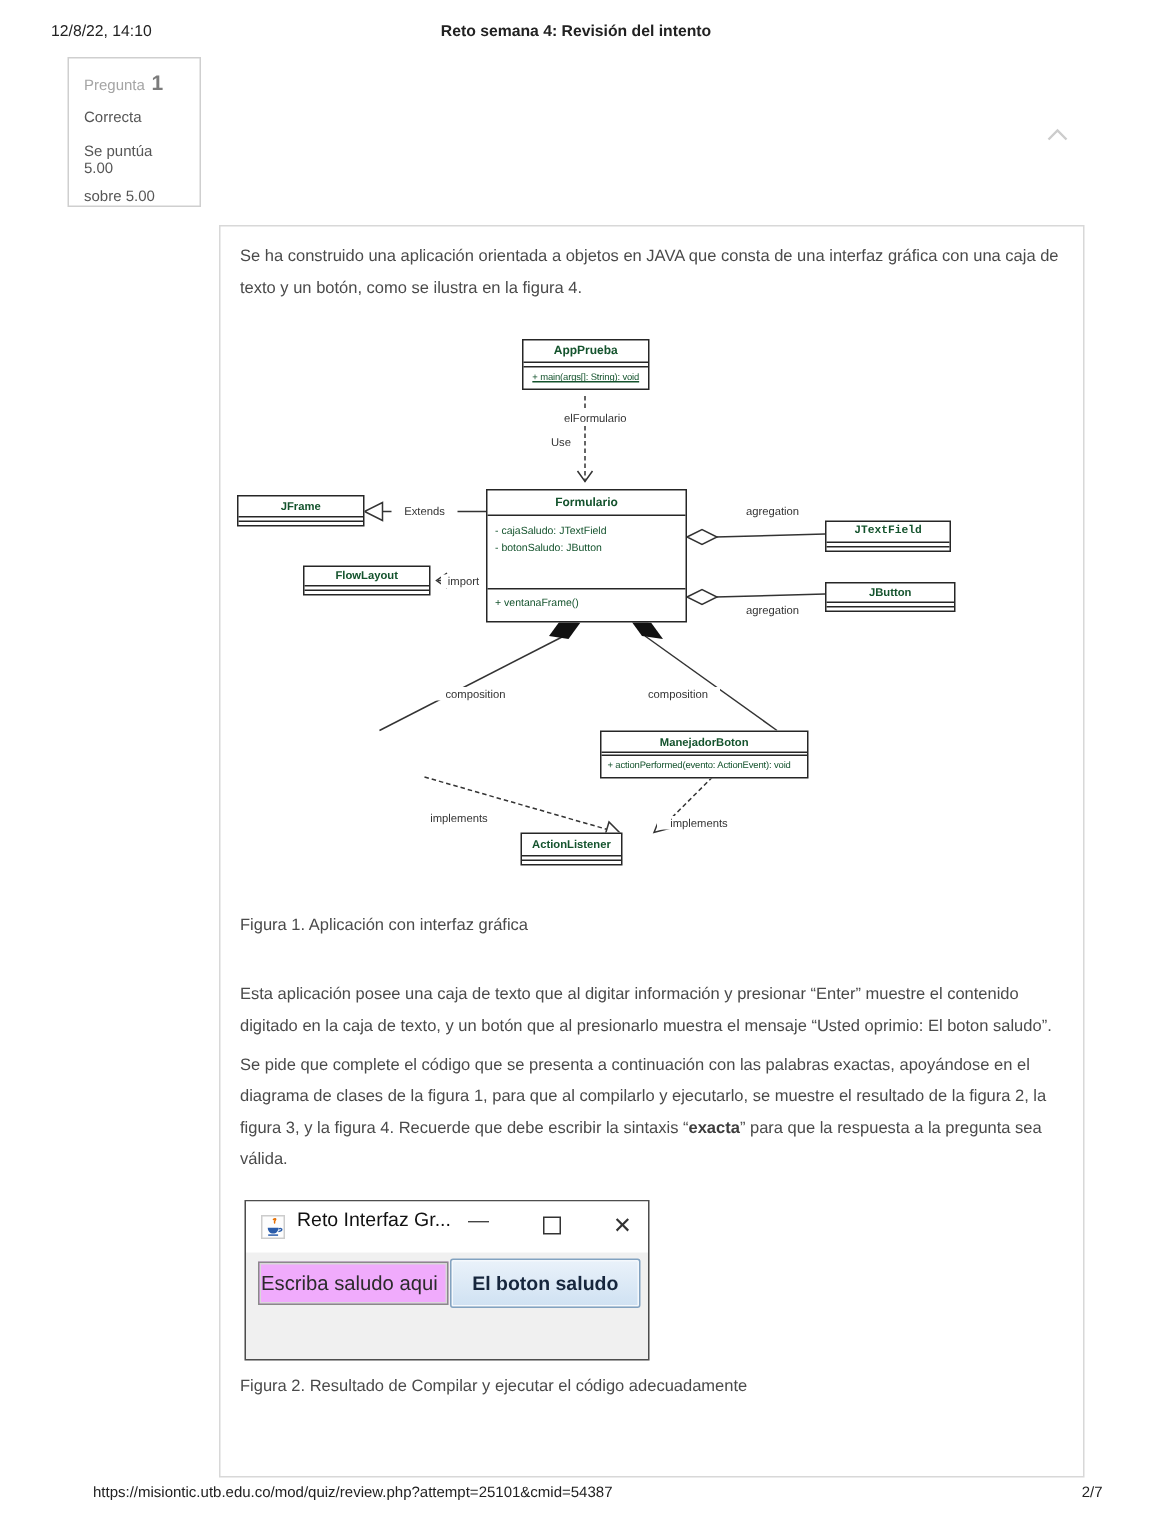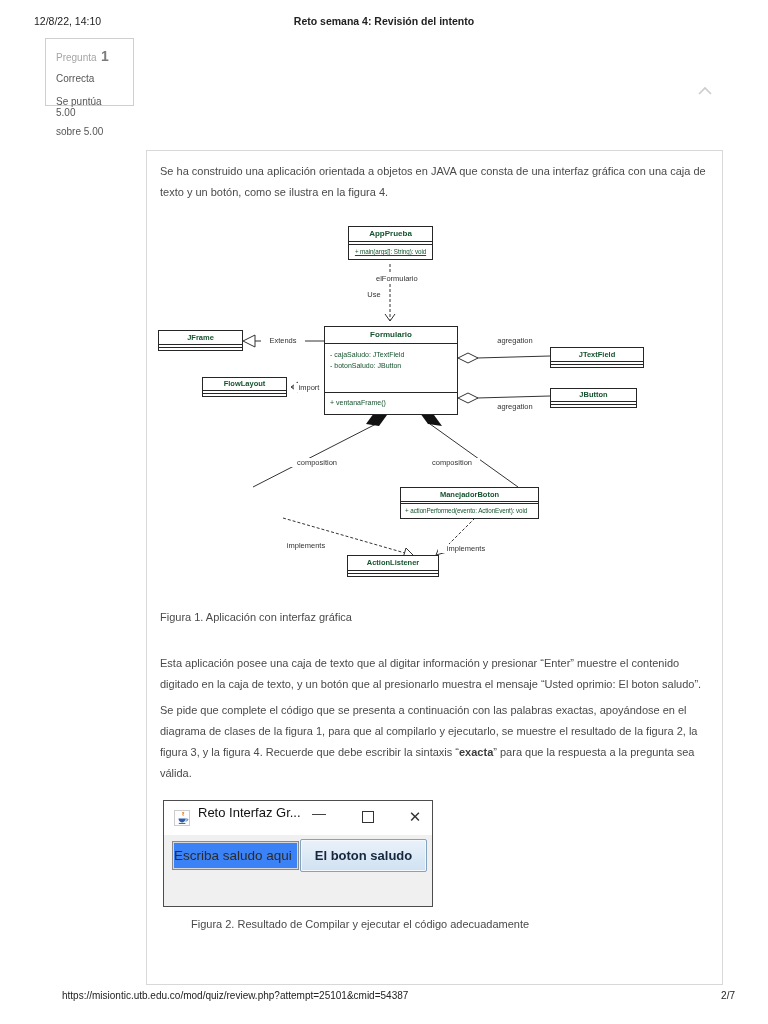--- a/index.html
+++ b/index.html
@@ -3,21 +3,21 @@
 <meta charset="utf-8">
 <style>
   * { margin:0; padding:0; box-sizing:border-box; }
   html,body { background:#fff; }
   body { font-family:"Liberation Sans", sans-serif; }
   #page { position:relative; width:768px; height:1024px; background:#fff; overflow:hidden; }
 
   .hdr-date { position:absolute; left:34px; top:15px; font-size:10.5px; color:#222; }
   .hdr-title { position:absolute; left:0; top:15px; width:768px; text-align:center; font-size:10.5px; font-weight:bold; color:#222; }
 
-  .qbox { position:absolute; left:45px; top:38px; width:89px; height:68px; border:1px solid #cfcfcf; background:#fff; padding:8px 14px 0 10px; }
+  .qbox { position:absolute; left:45px; top:38px; width:89px; height:100px; border:1px solid #cfcfcf; background:#fff; padding:8px 14px 0 10px; }
   .qbox .qlabel { font-size:10px; color:#a5a5a5; }
   .qbox .qnum { font-size:14px; color:#7c7c7c; font-weight:bold; }
   .qbox .qstate { margin-top:8px; font-size:10px; color:#565656; }
   .qbox .qgrade { margin-top:12px; font-size:10px; color:#565656; }
   .qbox .qgrade2 { margin-top:8px; font-size:10px; color:#565656; }
 
   .chev { position:absolute; left:697px; top:82px; }
 
   .content-box { position:absolute; left:146px; top:150px; width:577px; height:835px; border:1px solid #d8d8d8; background:#fff; }
 
@@ -36,21 +36,21 @@
   svg.overlay { position:absolute; left:0; top:0; pointer-events:none; }
 
   
   .jwin { position:absolute; left:163px; top:800px; width:270px; height:107px; border:1px solid #4d4d4d; background:#f0f0f0; }
   .jwin .tbar { position:absolute; left:0; top:0; width:100%; height:34px; background:#fff; }
   .jwin .jicon { position:absolute; left:10px; top:9px; width:16px; height:16px; }
   .jwin .jtitle { position:absolute; left:34px; top:4px; font-size:13px; color:#111; }
   .jwin .wmin { position:absolute; left:142px; top:4px; width:26px; text-align:center; font-size:14px; color:#444; }
   .jwin .wmax { position:absolute; left:198px; top:10px; width:12px; height:12px; border:1.6px solid #333; }
   .jwin .wclose { position:absolute; left:238px; top:7px; width:26px; text-align:center; font-size:15px; color:#333; }
-  .jwin .jfield { position:absolute; left:8px; top:40px; width:127px; height:29px; background:#3b82f6; border:1px solid #8a8a8a; box-shadow:inset 0 0 0 1px #d8d8d8; font-size:13.5px; color:#2b2b2b; line-height:27px; overflow:hidden; white-space:nowrap; padding-left:1px; }
+  .jwin .jfield { position:absolute; left:8px; top:40px; width:127px; height:29px; background:#f0abfc; border:1px solid #8a8a8a; box-shadow:inset 0 0 0 1px #d8d8d8; font-size:13.5px; color:#2b2b2b; line-height:27px; overflow:hidden; white-space:nowrap; padding-left:1px; }
   .jwin .jbtn { position:absolute; left:136px; top:38px; width:127px; height:33px; background:linear-gradient(#eaf2fa,#cfe1f2); border:1px solid #82a2c0; border-radius:2px; box-shadow:inset 0 0 0 1px #f4f8fc; font-size:13px; font-weight:bold; color:#16263d; text-align:center; line-height:31px; }
 
   .ftr-url { position:absolute; left:34px; top:990px; font-size:10px; color:#222;padding-left:28px; }
   .ftr-page { position:absolute; right:33px; top:990px; font-size:10px; color:#222; }
 </style>
 </head>
 <body>
 
 <div id="page">
 
@@ -128,40 +128,40 @@
     </div>
     <div class="uml-methods" style="height:21px;">+ ventanaFrame()</div>
   </div>
 
   <div class="uml-box" style="left:202px; top:377px; width:85px;">
     <div class="uml-title" style="line-height:12px;">FlowLayout</div>
     <div class="uml-sep"></div>
     <div class="uml-sep"></div>
   </div>
 
-  <div class="uml-box" style="left:550px; top:347px; width:94px;">
+  <div class="uml-box" style="left:550px; top:347px; width:84px;font-family:Liberation Mono, monospace;">
     <div class="uml-title">JTextField</div>
     <div class="uml-sep"></div>
     <div class="uml-sep"></div>
   </div>
 
   <div class="uml-box" style="left:550px; top:388px; width:87px;">
     <div class="uml-title" style="line-height:12px;">JButton</div>
     <div class="uml-sep"></div>
     <div class="uml-sep"></div>
   </div>
 
 
   <div class="uml-box" style="left:400px; top:487px; width:139px;">
     <div class="uml-title">ManejadorBoton</div>
     <div class="uml-sep" style="height:2px;"></div>
     <div class="uml-method-center" style="text-align:left; padding-left:4px;">+ actionPerformed(evento: ActionEvent): void</div>
   </div>
 
-  <div class="uml-box" style="left:347px; top:555px; width:92px;">
+  <div class="uml-box" style="left:347px; top:555px; width:68px;">
     <div class="uml-title" style="line-height:14px;">ActionListener</div>
     <div class="uml-sep"></div>
     <div class="uml-sep"></div>
   </div>
 
   <div class="uml-label" style="left:376px; top:274px; width:60px; text-align:left;">elFormulario</div>
   <div class="uml-label" style="left:362px; top:290px; width:24px;">Use</div>
   <div class="uml-label" style="left:261px; top:336px; width:44px;">Extends</div>
   <div class="uml-label" style="left:294px; top:383px; width:30px;">import</div>
   <div class="uml-label" style="left:487px; top:336px;">agregation</div>
@@ -194,18 +194,18 @@
       </span>
       <span class="jtitle">Reto Interfaz Gr...</span>
       <span class="wmin">—</span>
       <span class="wmax"></span>
       <span class="wclose">✕</span>
     </div>
     <div class="jfield">Escriba saludo aqui</div>
     <div class="jbtn">El boton saludo</div>
   </div>
 
-  <div class="cap" style="left:160px; top:918px;margin-left:31px;">Figura 2. Resultado de Compilar y ejecutar el código adecuadamente</div>
+  <div class="cap" style="left:160px; top:918px;">Figura 2. Resultado de Compilar y ejecutar el código adecuadamente</div>
 
   <div class="ftr-url">https://misiontic.utb.edu.co/mod/quiz/review.php?attempt=25101&amp;cmid=54387</div>
   <div class="ftr-page">2/7</div>
 
 </div>
 
 </body></html>

